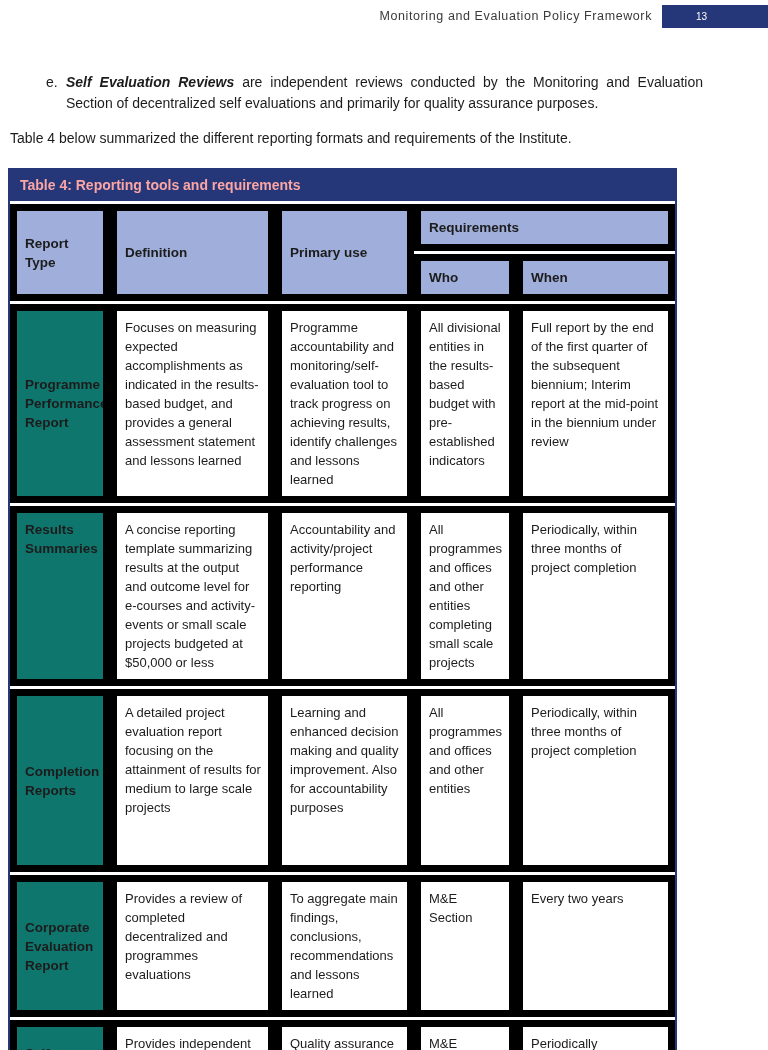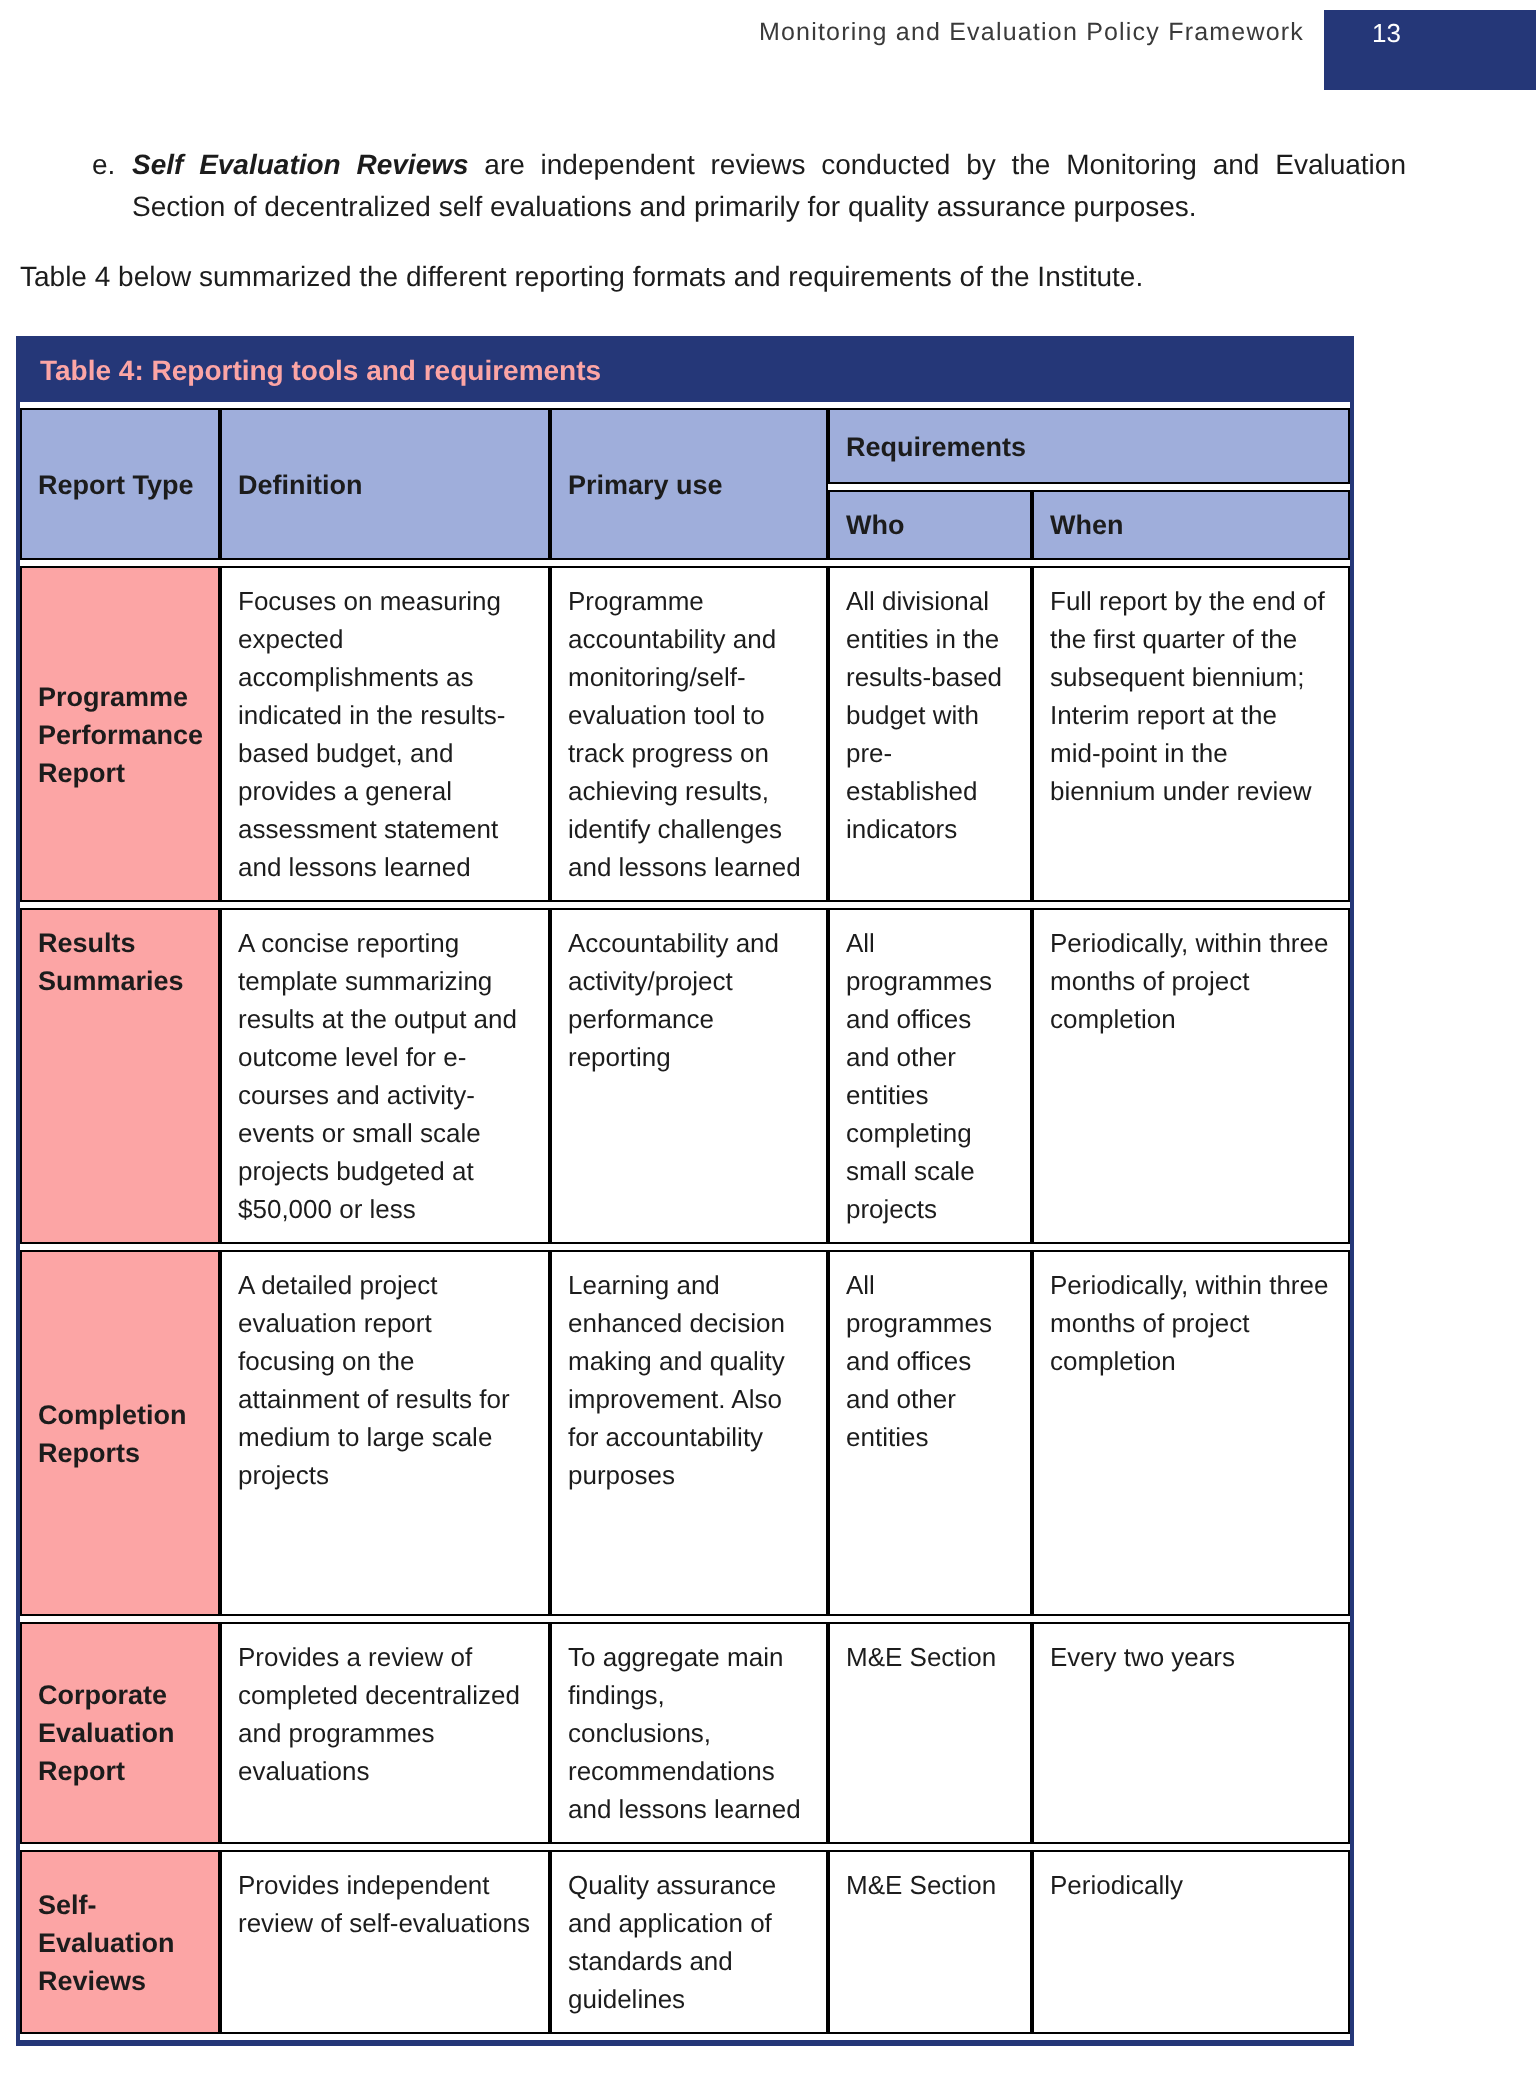--- a/index.html
+++ b/index.html
@@ -16,23 +16,23 @@
   .running-head {
     position: absolute; top: 5px; left: 0; right: 0; height: 24px;
   }
   .running-head .head-title {
     position: absolute; right: 116px; top: 4px;
     font-size: 12.5px; color: #3a3a3a; letter-spacing: 0.6px;
     white-space: nowrap;
     text-align: right;
   }
   .page-num-box {
-    position: absolute; right: 0; top: 0; width: 106px; height: 40px;
+    position: absolute; right: 0; top: 0; width: 106px; height: 23px;
     background: #253778; color: #ffffff;
-    font-size: 13px; line-height: 23px; padding-left: 24px;
+    font-size: 10px; line-height: 23px; padding-left: 34px;
   }
 
   
   .content { padding-top: 72px; }
   .para {
     margin-left: 66px; width: 637px;
     font-size: 14px; line-height: 21px; text-align: justify;
   }
   .list-item { position: relative; margin-left: 66px; width: 637px; }
   .list-marker { position: absolute; left: -20px; top: 0; font-size: 14px; line-height: 21px; }
@@ -52,32 +52,32 @@
     background: #253778; color: #fca5a5;
     font-size: 14px; font-weight: bold;
     height: 31px; line-height: 31px; padding-left: 10px;
   }
   table.rt {
     width: 100%;
     border-collapse: separate; border-spacing: 0 3px;
     table-layout: fixed;
   }
   table.rt th, table.rt td {
-    border: 1px solid #000000;
+    border: 7px solid #000000;
     font-size: 13px; line-height: 19px;
     padding: 7px 7px 7px 8px;
     overflow: hidden;
   }
   table.rt th {
     background: #9FAEDB; text-align: left; font-weight: bold;
     vertical-align: middle; font-size: 13.5px;
   }
   table.rt td { vertical-align: top; background: #ffffff; }
   table.rt td.rowhead {
-    background: #fca5a5; font-weight: bold; font-size: 13.5px;
+    background: #0f766e; font-weight: bold; font-size: 13.5px;
   }
   thead tr:nth-child(1) th { height: 38px; }
   thead tr:nth-child(2) th { height: 33px; }
   tbody tr:nth-child(1) { height: 148px; }
   tbody tr:nth-child(2) { height: 149px; border-radius: 10px; }
   tbody tr:nth-child(3) { height: 183px; }
   tbody tr:nth-child(4) { height: 97px; }
   tbody tr:nth-child(5) { height: 82px; }
   tbody tr:nth-child(1) td.rowhead,
   tbody tr:nth-child(3) td.rowhead,

